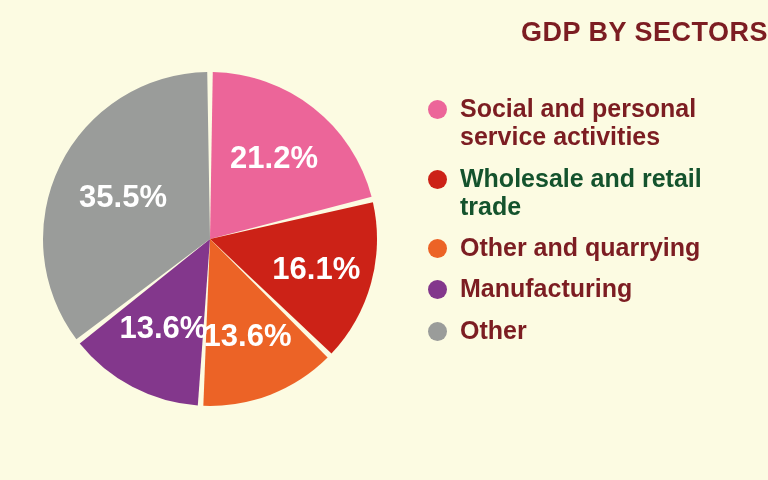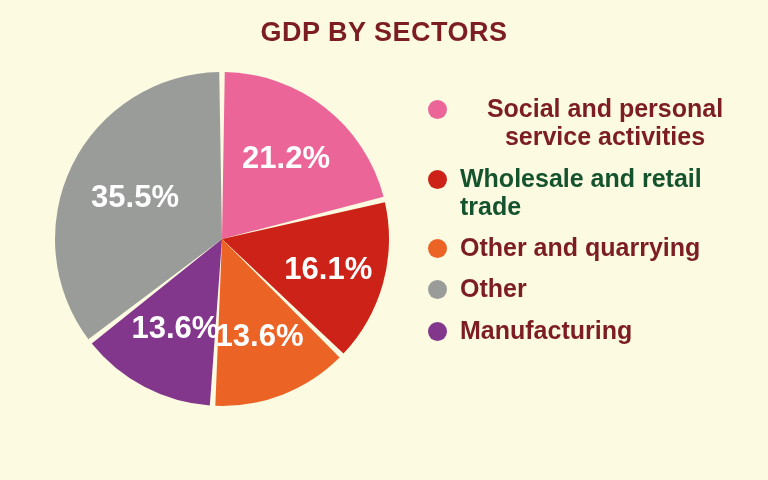--- a/index.html
+++ b/index.html
@@ -17,31 +17,31 @@
     position: relative;
     width: 768px;
     height: 480px;
     background: #FCFBE2;
   }
   #chart-title {
     position: absolute;
     left: 0;
     top: 17px;
     width: 768px;
-    text-align: center;
+    text-align: right;
     font-family: "Liberation Sans", sans-serif;
     font-size: 27px;
     font-weight: bold;
     letter-spacing: 0.5px;
     color: #7C1D22;
     white-space: nowrap;
   }
   #pie-wrap {
     position: absolute;
-    left: 48px;
+    left: 36px;
     top: 65px;
     width: 348px;
     height: 348px;
   }
   #pie-svg {
     display: block;
     width: 348px;
     height: 348px;
   }
   .slice-label {
@@ -103,33 +103,33 @@
           <text x="211.5" y="270.5" class="slice-label" fill="#FFFFFF">13.6%</text>
           <text x="127.4" y="262.7" class="slice-label" fill="#FFFFFF">13.6%</text>
           <text x="87.0" y="131.4" class="slice-label" fill="#FFFFFF">35.5%</text>
         </g>
     </svg>
   </div>
 
   <div id="legend">
       <div class="legend-item">
         <span class="legend-bullet" style="background: rgb(236, 101, 153);"></span>
-        <span class="legend-label" style="color: rgb(124, 29, 34); text-align: center;">Social and personal service activities</span>
+        <span class="legend-label" style="color: rgb(124, 29, 34);">Social and personal service activities</span>
       </div>
       <div class="legend-item">
         <span class="legend-bullet" style="background: rgb(204, 34, 23);"></span>
         <span class="legend-label" style="color: #14532d;">Wholesale and retail trade</span>
       </div>
       <div class="legend-item">
         <span class="legend-bullet" style="background: rgb(236, 99, 38);"></span>
         <span class="legend-label" style="color: rgb(124, 29, 34);">Other and quarrying</span>
       </div>
       <div class="legend-item">
+        <span class="legend-bullet" style="background: rgb(131, 55, 140);"></span>
+        <span class="legend-label" style="color: rgb(124, 29, 34);">Manufacturing</span>
+      </div>
+      <div class="legend-item">
         <span class="legend-bullet" style="background: rgb(154, 156, 154);"></span>
         <span class="legend-label" style="color: rgb(124, 29, 34);">Other</span>
-      </div>
-      <div class="legend-item">
-        <span class="legend-bullet" style="background: rgb(131, 55, 140);"></span>
-        <span class="legend-label" style="color: rgb(124, 29, 34);">Manufacturing</span>
       </div>
     </div>
 
 </div>
 
 </body></html>

